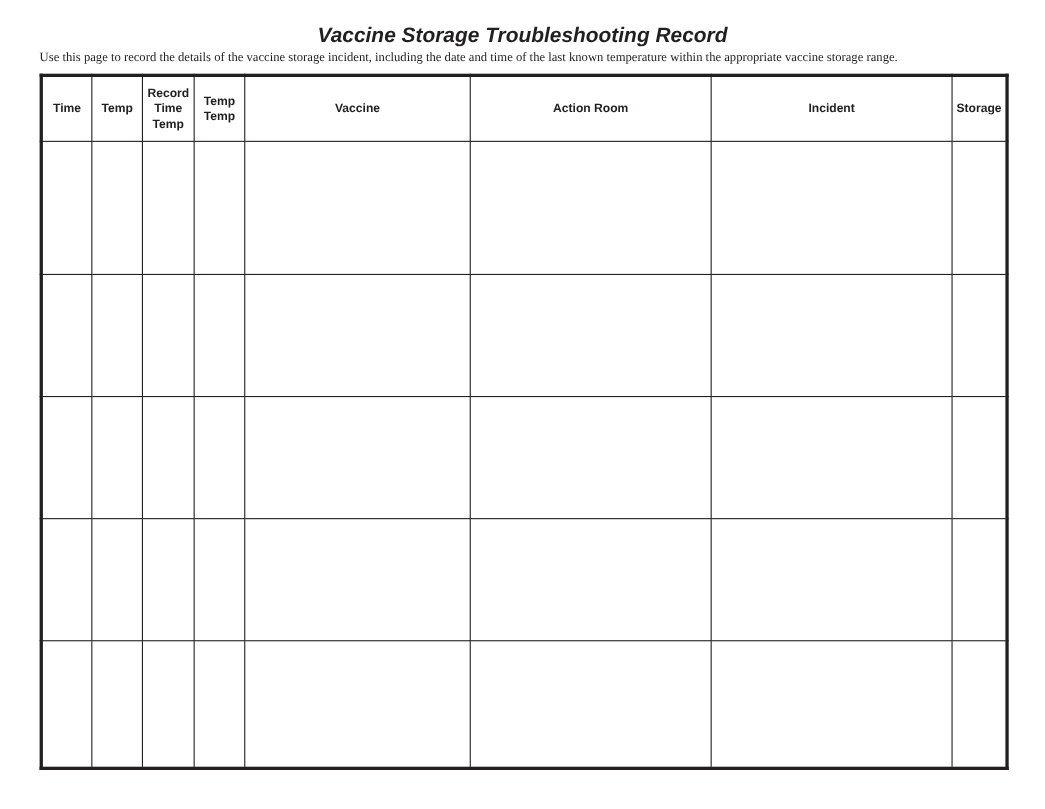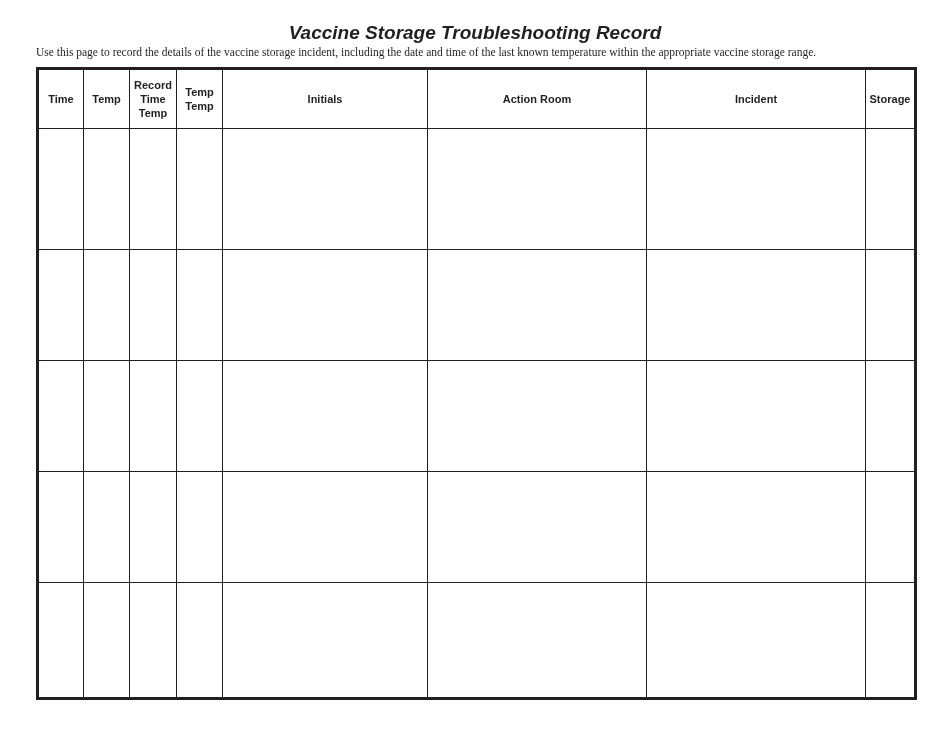--- a/index.html
+++ b/index.html
@@ -38,21 +38,21 @@
       <th>Temp</th>
       <th>
         <span>Record</span><br>
         <span>Time</span><br>
         <span>Temp</span>
       </th>
       <th>
         <span>Temp</span><br>
         <span>Temp</span>
       </th>
-      <th>Initials</th>
+      <th>Vaccine</th>
       <th>Action Room</th>
       <th>Incident</th>
       <th>Storage</th>
     </tr>
   </thead>
   <tbody>
     <tr class="r1">
       <td></td>
       <td></td>
       <td></td>

